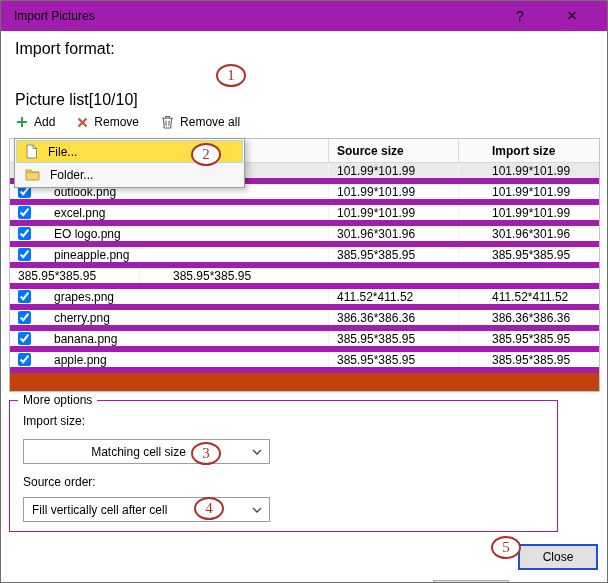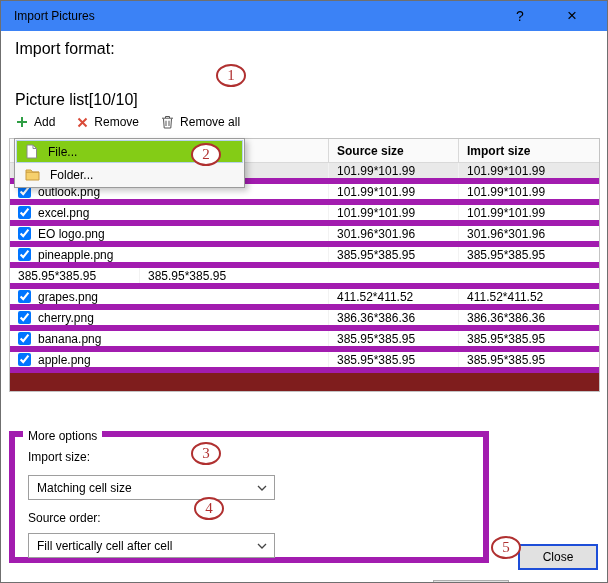--- a/index.html
+++ b/index.html
@@ -4,59 +4,59 @@
 <style>
   * { margin:0; padding:0; box-sizing:border-box; }
   html,body { width:608px; height:583px; }
   body {
     font-family:"Liberation Sans","DejaVu Sans",sans-serif;
     font-size:12px; color:#000; background:#fff;
   }
   .dialog { position:relative; width:608px; height:583px; background:#fff; border:1px solid #6f6f6f; overflow:hidden; }
 
   
-  .titlebar { position:absolute; left:0; top:0; right:0; height:30px; background:#3b82f6; }
+  .titlebar { position:absolute; left:0; top:0; right:0; height:30px; background:#a21caf; }
   .tb-title { position:absolute; left:13px; top:8px; font-size:12px; }
   .tb-btn { position:absolute; top:0; width:30px; height:30px; line-height:30px; text-align:center; cursor:default; }
   .tb-help { left:504px; font-size:14px; }
   .tb-close { left:556px; font-size:17px; }
 
   
   .lbl { position:absolute; font-size:16px; }
 
   
   .combo { position:absolute; background:#fff; border:1px solid #9e9e9e; display:flex; align-items:center; padding:0 24px 0 8px; font-size:12px; white-space:nowrap; }
   .combo .chev { position:absolute; right:7px; top:50%; margin-top:-3px; line-height:0; }
 
   
   .toolbar { position:absolute; left:15px; top:108px; height:26px; display:flex; align-items:center; gap:22px; font-size:12px; }
   .tool { display:flex; align-items:center; gap:6px; }
   .ticon { display:inline-flex; line-height:0; }
 
   
-  .listbox { position:absolute; left:8px; top:137px; width:591px; height:254px; border:1px solid #c3c3c3; background:#7f1d1d; }
+  .listbox { position:absolute; left:8px; top:137px; width:591px; height:254px; border:1px solid #c3c3c3; background:#c2410c; }
   .lv-header { display:flex; height:24px; background:#fafafa; border-bottom:1px solid #d9d9d9; font-weight:bold; }
   .lv-header .cell { border-right:1px solid #d9d9d9; }
   .lv-row { display:flex; height:21px; border-bottom:6px solid #a21caf; background:#fff; }
   .lv-row .cell { border-right:1px solid #f2f2f2; }
   .cell { display:flex; align-items:center; padding:0 8px; font-size:12px; white-space:nowrap; overflow:hidden; }
   .cell:last-child { border-right:none; }
-  .c-name { width:319px; }
+  .c-name { width:319px;gap:16px; }
   .c-src { width:130px; }
-  .c-imp { flex:1; }
+  .c-imp { flex:1;margin-left:25px; }
   .lv-row.selected { background:#e9e9e9; }
   .cb { width:13px; height:13px; margin:0 7px 0 0; }
 
   
   .context-menu { position:absolute; left:13px; top:137px; width:231px; background:#f7f7f7; border:1px solid #9b9b9b; box-shadow:3px 3px 6px rgba(0,0,0,.22); z-index:10; padding:1px; }
   .menu-item { display:flex; align-items:center; height:23px; padding:0 8px; gap:10px; font-size:12px; border:1px solid transparent; }
-  .menu-item.hl { background:#84cc16; border:1px solid #b8d2ec; }
-
-  
-  .groupbox { position:absolute; left:8px; top:399px; width:480px; height:132px; border:6px solid #a21caf;margin-top:31px; }
+  .menu-item.hl { background:#fde047; border:1px solid #b8d2ec; }
+
+  
+  .groupbox { position:absolute; left:8px; top:399px; width:549px; height:132px; border:1px solid #a21caf; }
   .groupbox-legend { position:absolute; left:8px; top:-8px; background:#fff; padding:0 5px; font-size:12px; }
   .gb-lbl { position:absolute; left:13px; font-size:12px; }
 
   
   .btn { position:absolute; height:26px; background:#e1e1e1; border:1px solid #adadad; font-family:inherit; font-size:12px; color:#000; cursor:default; }
   .btn.default { border:2px solid #1d4ed8; }
   .btn-import { left:432px; top:543px; width:76px;margin-top:36px; }
   .btn-close { left:517px; top:543px; width:80px; }
 
   
@@ -211,21 +211,21 @@
             <path d="M1 4.2 H14" stroke="#c89a3f" fill="none"></path>
           </svg>
         </span>
       <span>Folder...</span>
     </div>
   </div>
 
   <div class="groupbox">
     <span class="groupbox-legend">More options</span>
     <div class="gb-lbl" style="top:13px;">Import size:</div>
-    <div class="combo" style="left:13px; top:38px; width:247px; height:25px;">
+    <div class="combo" style="left:13px; top:38px; width:247px; height:25px;justify-content:center;">
       <span>Matching cell size</span>
       <span class="chev"><svg width="10" height="6">
             <path d="M1 1 L5 5 L9 1" stroke="#444" stroke-width="1.3" fill="none"></path>
           </svg></span>
     </div>
     <div class="gb-lbl" style="top:74px;">Source order:</div>
     <div class="combo" style="left:13px; top:96px; width:247px; height:25px;">
       <span>Fill vertically cell after cell</span>
       <span class="chev"><svg width="10" height="6">
             <path d="M1 1 L5 5 L9 1" stroke="#444" stroke-width="1.3" fill="none"></path>

